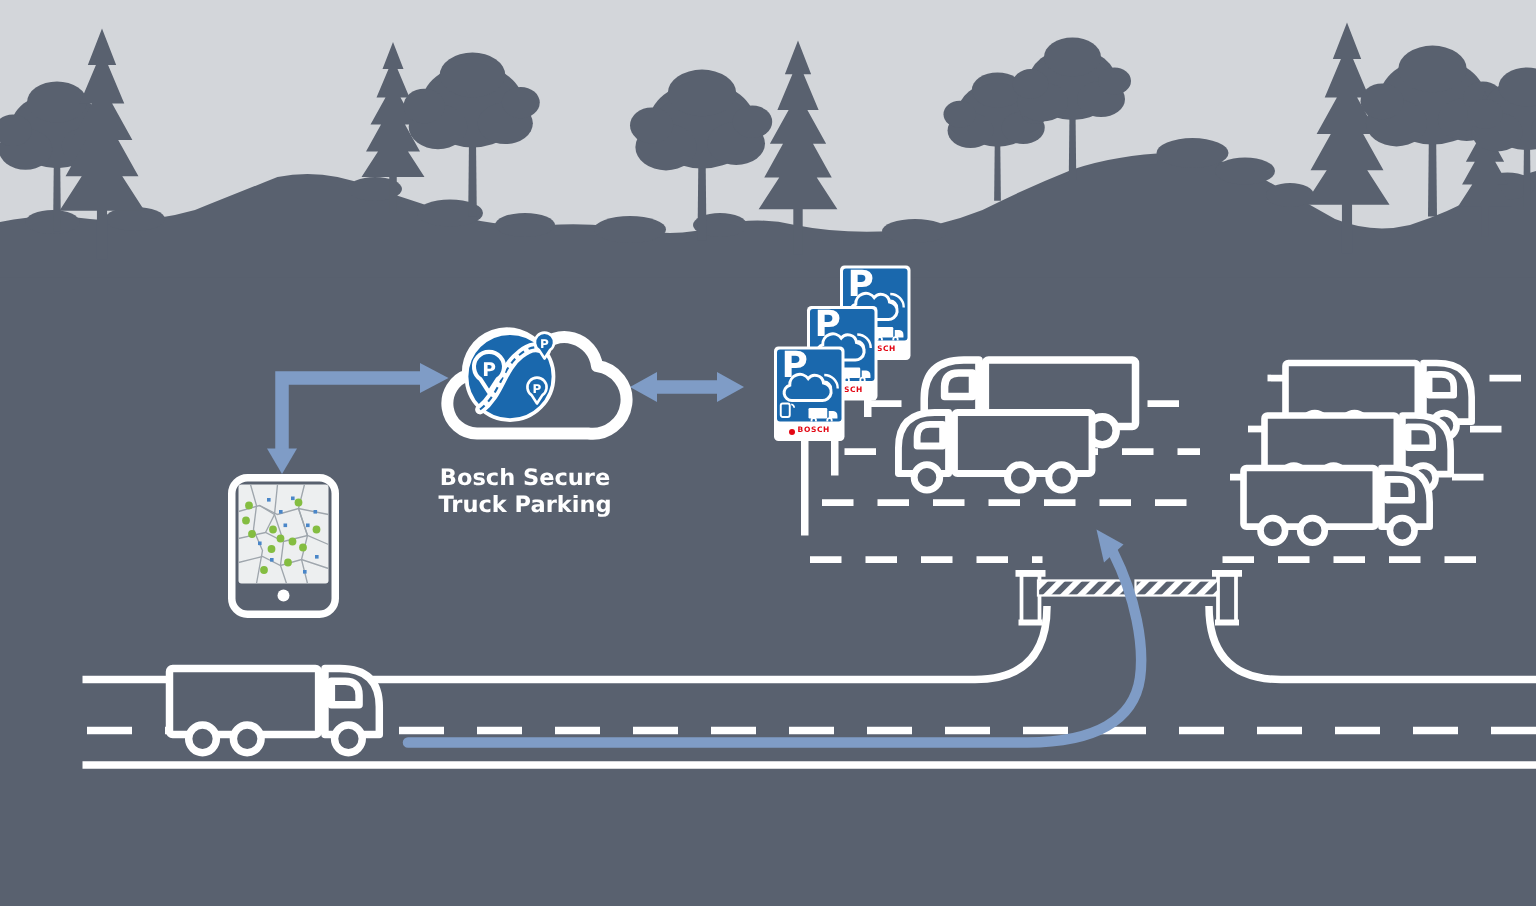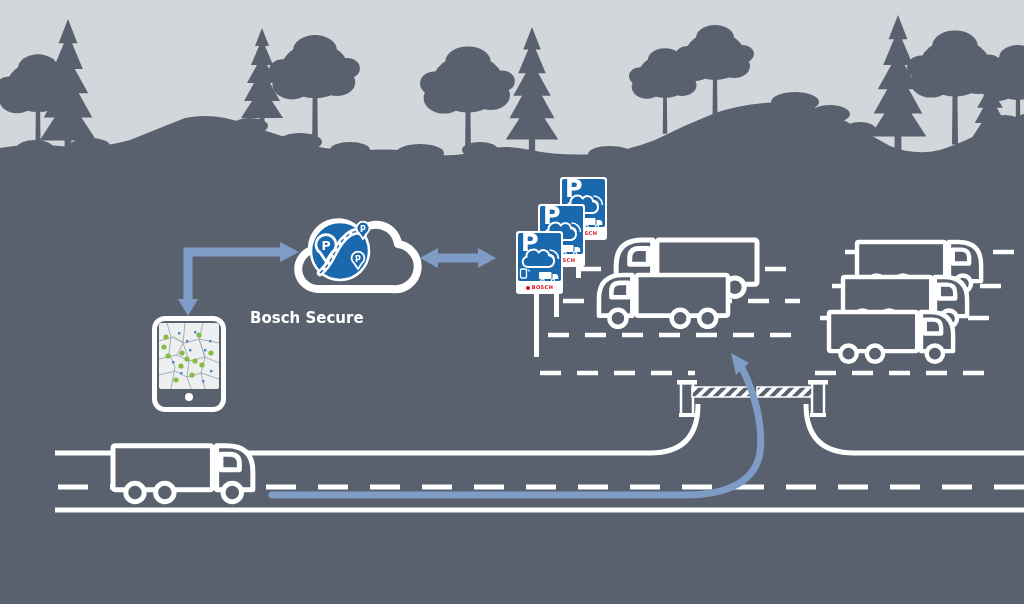--- a/index.html
+++ b/index.html
@@ -5,21 +5,21 @@
   :root{
     --bg:#59616f; --sky:#d3d6da; --white:#ffffff; --accent:#7f9cc6;
     --signblue:#1a68ad; --red:#e30613; --green:#84bd41; --mapblue:#4a86c8;
     --mapbg:#edeff0; --maproad:#9fa6ad;
   }
   html,body{margin:0;padding:0;background:#333;}
   .stage{position:relative;width:1024px;height:604px;background:var(--bg);
     overflow:hidden;font-family:"DejaVu Sans","Liberation Sans",sans-serif;}
   .stage svg.scene{position:absolute;left:0;top:0;}
   
-  .title{position:absolute;left:250px;top:309px;width:200px;
+  .title{position:absolute;left:250px;top:309px;width:200px;text-align:center;
     color:var(--white);font-weight:bold;font-size:15px;line-height:1.22;}
   
   .phone{position:absolute;left:152px;top:316px;width:74px;height:96px;box-sizing:border-box;
     border:5px solid var(--white);border-radius:13px;background:var(--bg);}
   .phone .map{position:absolute;left:2px;top:2px;width:60px;height:66px;background:var(--mapbg);border-radius:2px;}
   .phone .home-btn{position:absolute;left:50%;bottom:6px;transform:translateX(-50%);
     width:8px;height:8px;border-radius:50%;background:var(--white);}
   
   .sign{position:absolute;width:47px;height:63px;box-sizing:border-box;background:var(--white);
     border-radius:3px;padding:2px;}
@@ -181,20 +181,21 @@
     </g>
     <g transform="translate(358,259) scale(0.8)">
       <path d="M0,12.5 L-4.5,5.5 A8,8 0 1 1 4.5,5.5 Z" style="fill:var(--signblue);stroke:#fff;stroke-width:2.2;stroke-linejoin:round"></path>
       <text y="3.5" text-anchor="middle" style="font:bold 10px 'DejaVu Sans',sans-serif;fill:#fff">P</text>
     </g>
   </g>
 </svg>
 
 <div class="title">
   <div>Bosch Secure</div>
+  <div>Truck Parking</div>
 </div>
 
 <div class="phone">
   <svg class="map" viewBox="0 0 60 66">
     <g style="stroke:var(--maproad);stroke-width:0.9;fill:none">
       <path d="M0,18 L14,14 L26,20 L40,16 L60,20"></path>
       <path d="M8,0 L12,14 L10,30 L16,44 L12,66"></path>
       <path d="M0,36 L18,32 L30,38 L46,34 L60,40"></path>
       <path d="M26,0 L24,20 L30,38 L28,54 L32,66"></path>
       <path d="M44,0 L40,16 L46,34 L42,50 L46,66"></path>

